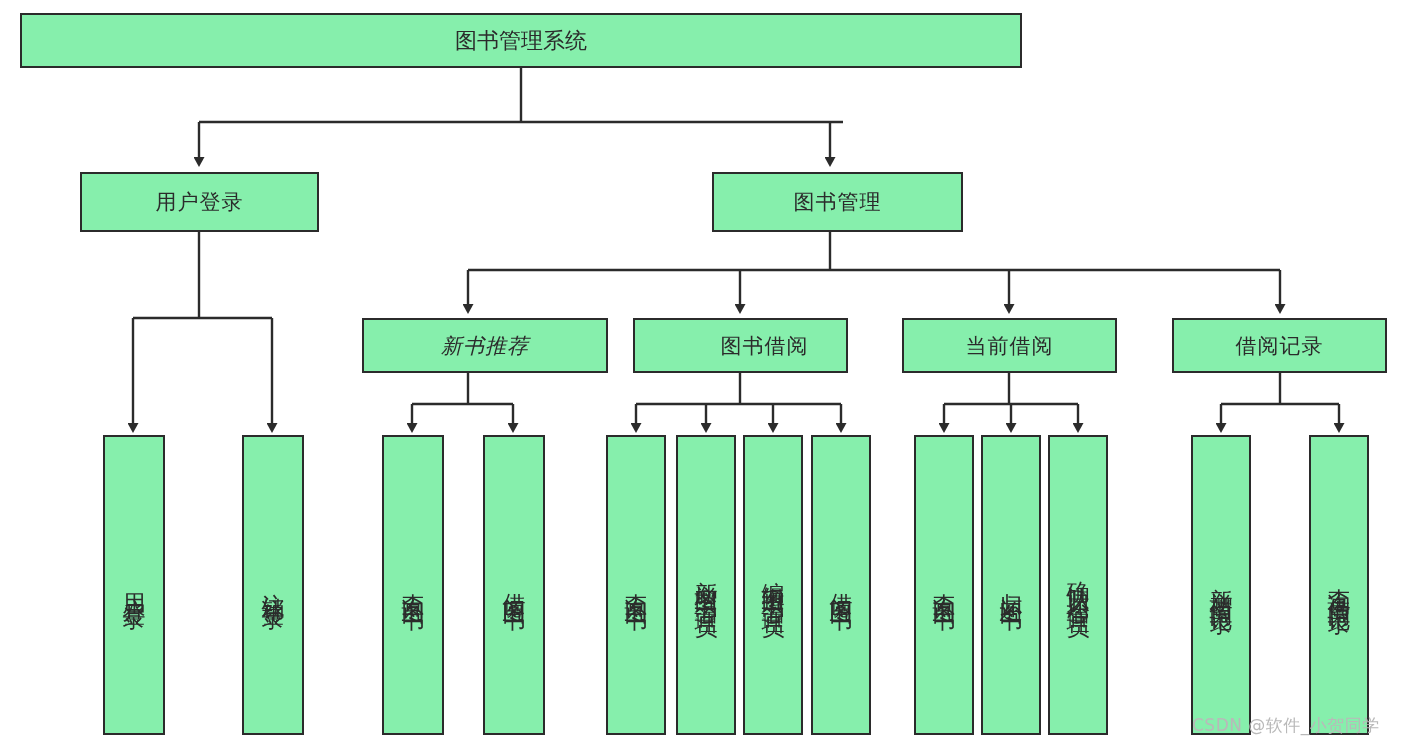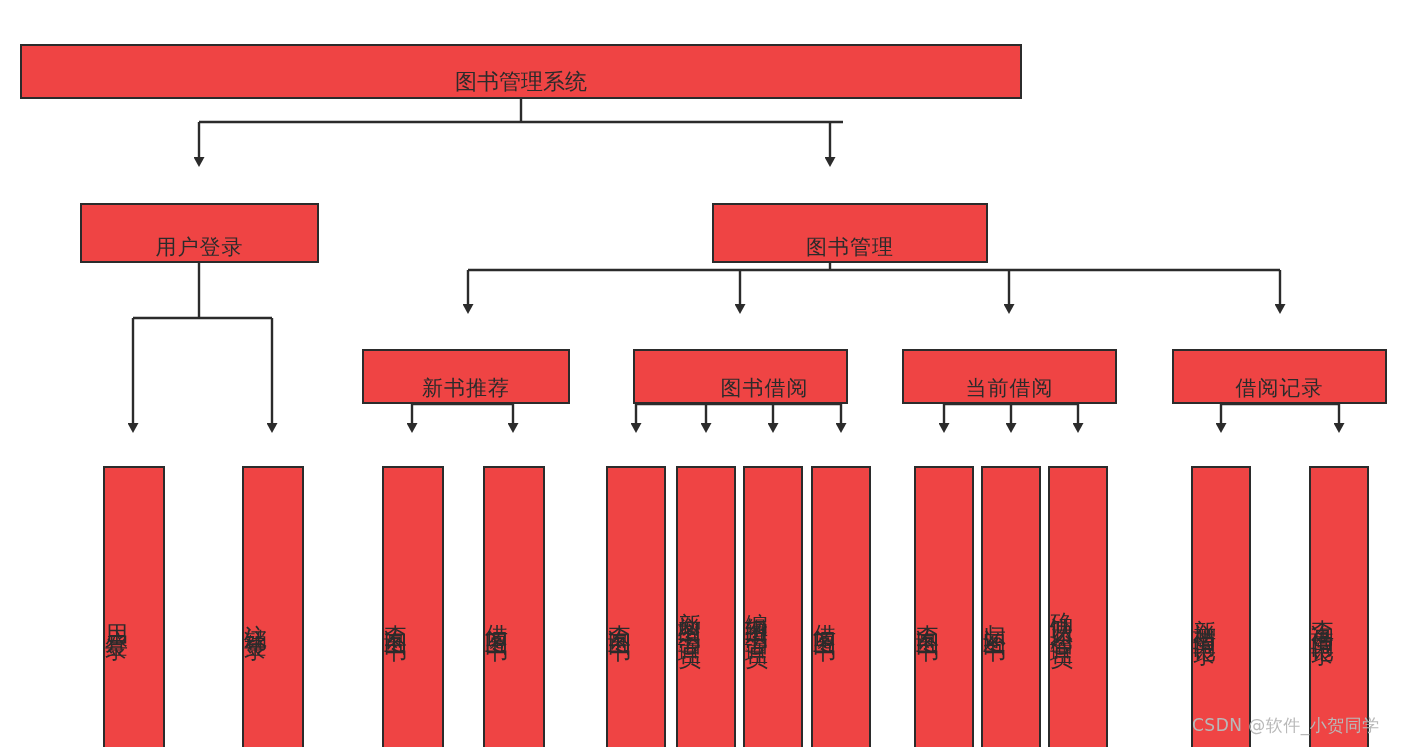--- a/index.html
+++ b/index.html
@@ -21,27 +21,26 @@
     position: absolute;
     left: 0;
     top: 0;
     width: 1405px;
     height: 747px;
     pointer-events: none;
   }
   .node {
     position: absolute;
     box-sizing: border-box;
-    background: #ef4444;
+    background: #86efac;
     border: 2px solid #2b2b2b;
     display: flex;
-    align-items: flex-end;
+    align-items: center;
     justify-content: center;
     color: #2b2b2b;
-    margin-top: 31px;
   }
   .node.h {
     font-size: 21px;
     letter-spacing: 1px;
   }
   .node.root {
     font-size: 22px;
   }
   .node.v {
     writing-mode: vertical-rl;
@@ -123,25 +122,25 @@
     </g>
   </svg>
 
   <div class="node root" style="left:20px; top:13px; width:1002px; height:55px;">
     <span>图书管理系统</span>
   </div>
 
   <div class="node h" style="left:80px; top:172px; width:239px; height:60px;">
     <span>用户登录</span>
   </div>
-  <div class="node h" style="left:712px; top:172px; width:276px; height:60px;">
+  <div class="node h" style="left:712px; top:172px; width:251px; height:60px;">
     <span>图书管理</span>
   </div>
 
-  <div class="node h" style="left:362px; top:318px; width:208px; height:55px;">
+  <div class="node h" style="left:362px; top:318px; width:246px; height:55px;font-style:italic;">
     <span>新书推荐</span>
   </div>
   <div class="node h" style="left:633px; top:318px; width:215px; height:55px;padding-left:48px;">
     <span>图书借阅</span>
   </div>
   <div class="node h" style="left:1172px; top:318px; width:215px; height:55px;">
     <span>借阅记录</span>
   </div>
   <div class="node h" style="left:902px; top:318px; width:215px; height:55px;">
     <span>当前借阅</span>

